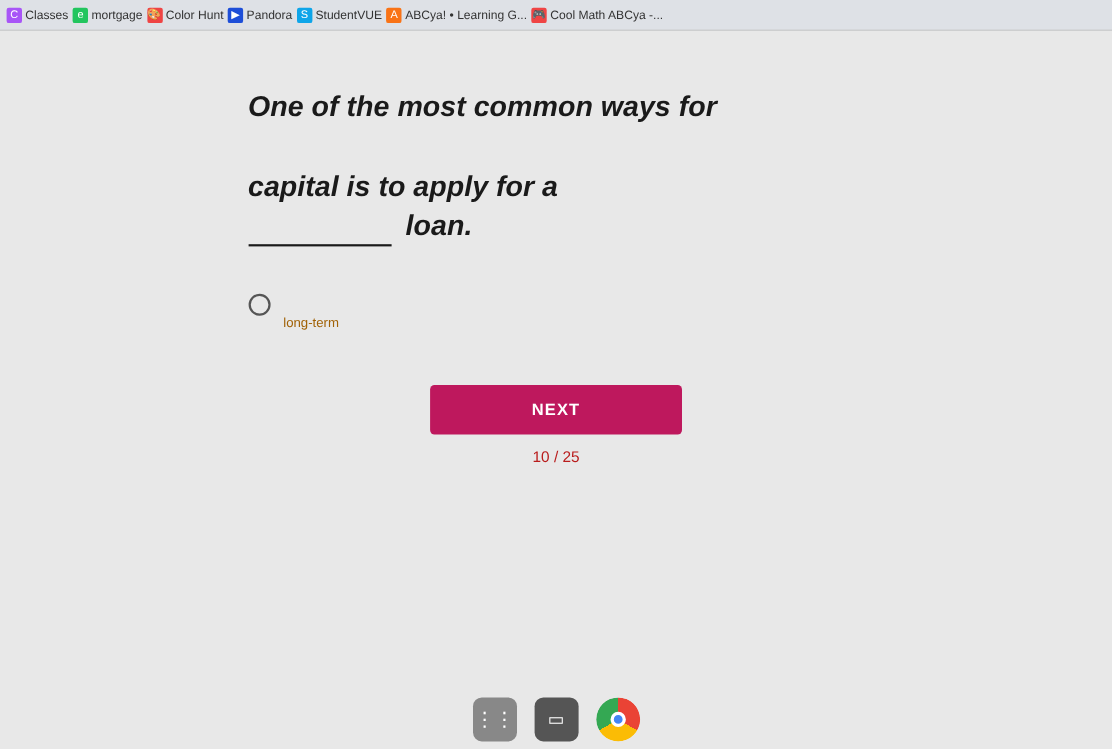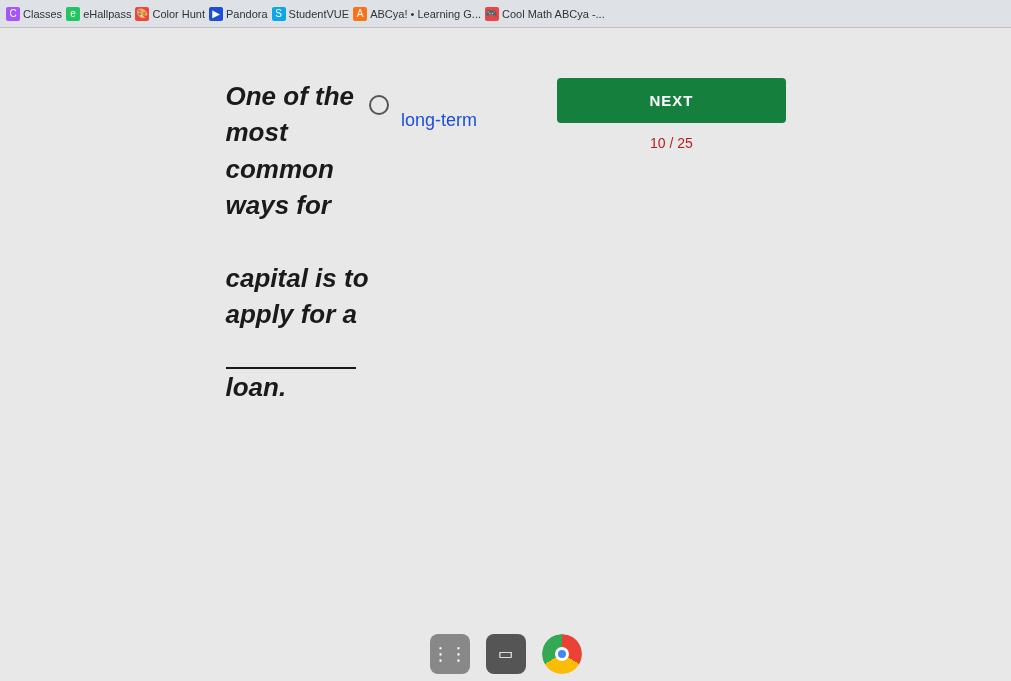--- a/index.html
+++ b/index.html
@@ -70,21 +70,21 @@
       display: flex;
       flex-direction: column;
       align-items: center;
       position: relative;
     }
 
     .quiz-container {
       width: 560px;
       margin-top: 50px;
       display: flex;
-      flex-direction: row;
+      flex-direction: column;
       align-items: flex-start;
     }
 
     .question-text {
       font-size: 26px;
       font-weight: bold;
       line-height: 1.4;
       color: #1a1a1a;
       margin-bottom: 30px;
       font-style: italic;
@@ -119,35 +119,35 @@
       border-radius: 50%;
       border: 2px solid #555;
       display: flex;
       align-items: center;
       justify-content: center;
       flex-shrink: 0;
       background: transparent;
     }
 
     .option-label {
-      font-size: 18px;
-      color: #1d4ed8;
+      font-size: 12px;
+      color: #a16207;
       margin-top: 32px;
     }
 
     .action-area {
       display: flex;
       flex-direction: column;
       align-items: center;
       width: 100%;
       gap: 12px;
     }
 
     .next-button {
-      background: #15803d;
+      background: #be185d;
       color: white;
       border: none;
       padding: 14px 92px;
       font-size: 15px;
       font-weight: bold;
       letter-spacing: 1px;
       cursor: pointer;
       border-radius: 4px;
     }
 
@@ -226,21 +226,21 @@
 <body>
 
 <div class="browser-toolbar">
   <div class="toolbar-icons">
     <div class="toolbar-item">
       <span class="favicon favicon-classes">C</span>
       <span>Classes</span>
     </div>
     <div class="toolbar-item">
       <span class="favicon favicon-ehallpass">e</span>
-      <span>eHallpass</span>
+      <span>mortgage</span>
     </div>
     <div class="toolbar-item">
       <span class="favicon favicon-colorhunt">🎨</span>
       <span>Color Hunt</span>
     </div>
     <div class="toolbar-item">
       <span class="favicon favicon-pandora">▶</span>
       <span>Pandora</span>
     </div>
     <div class="toolbar-item">

